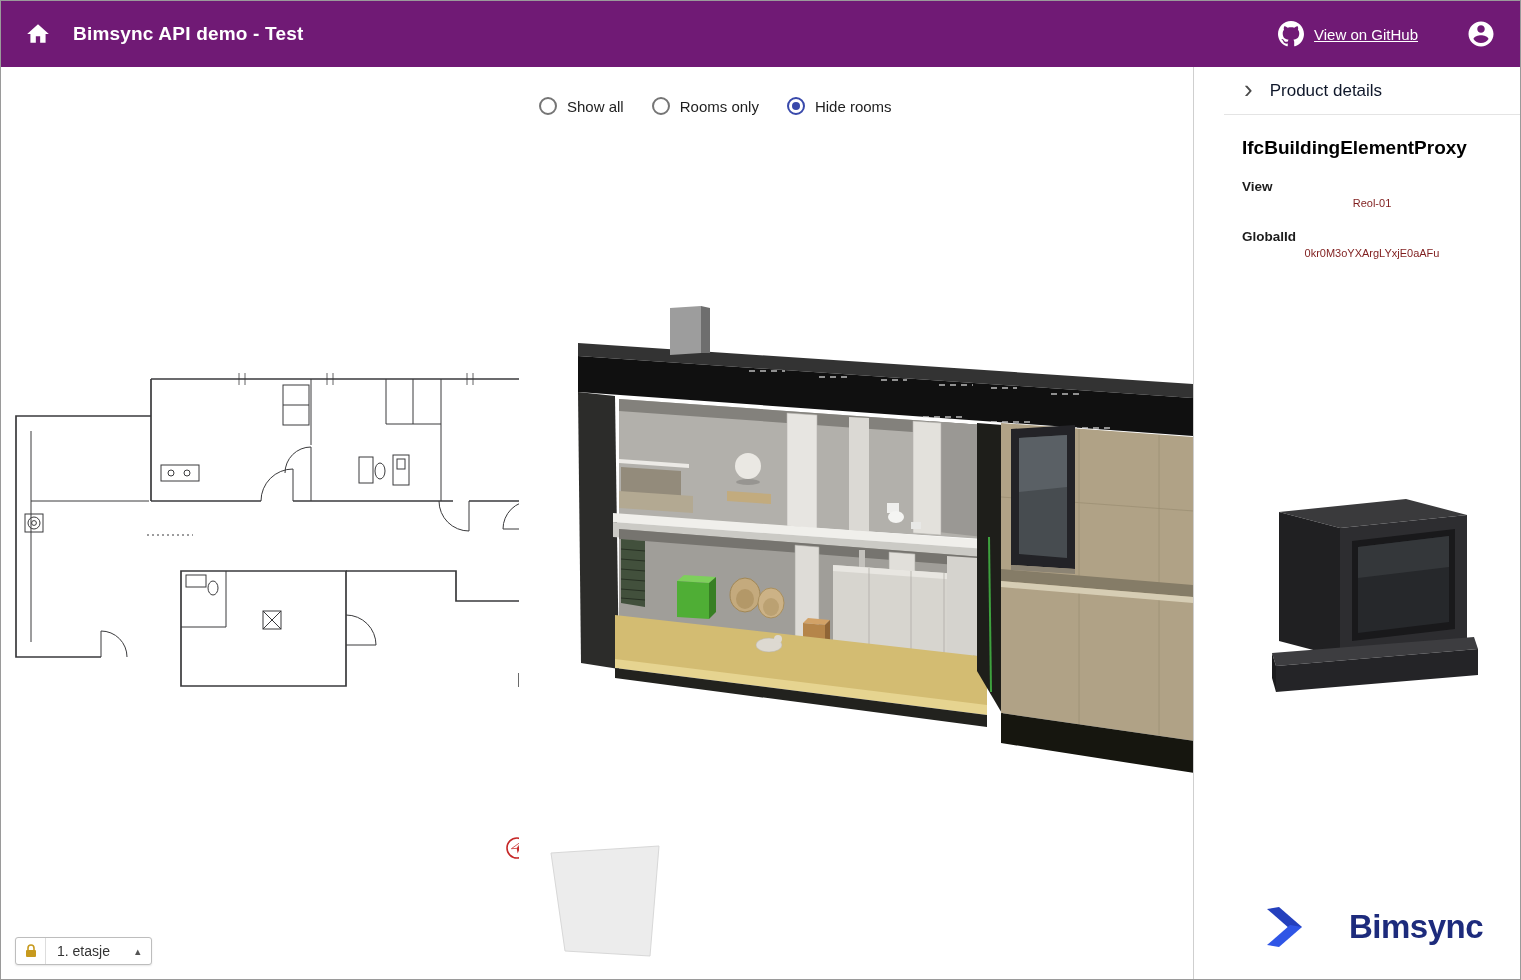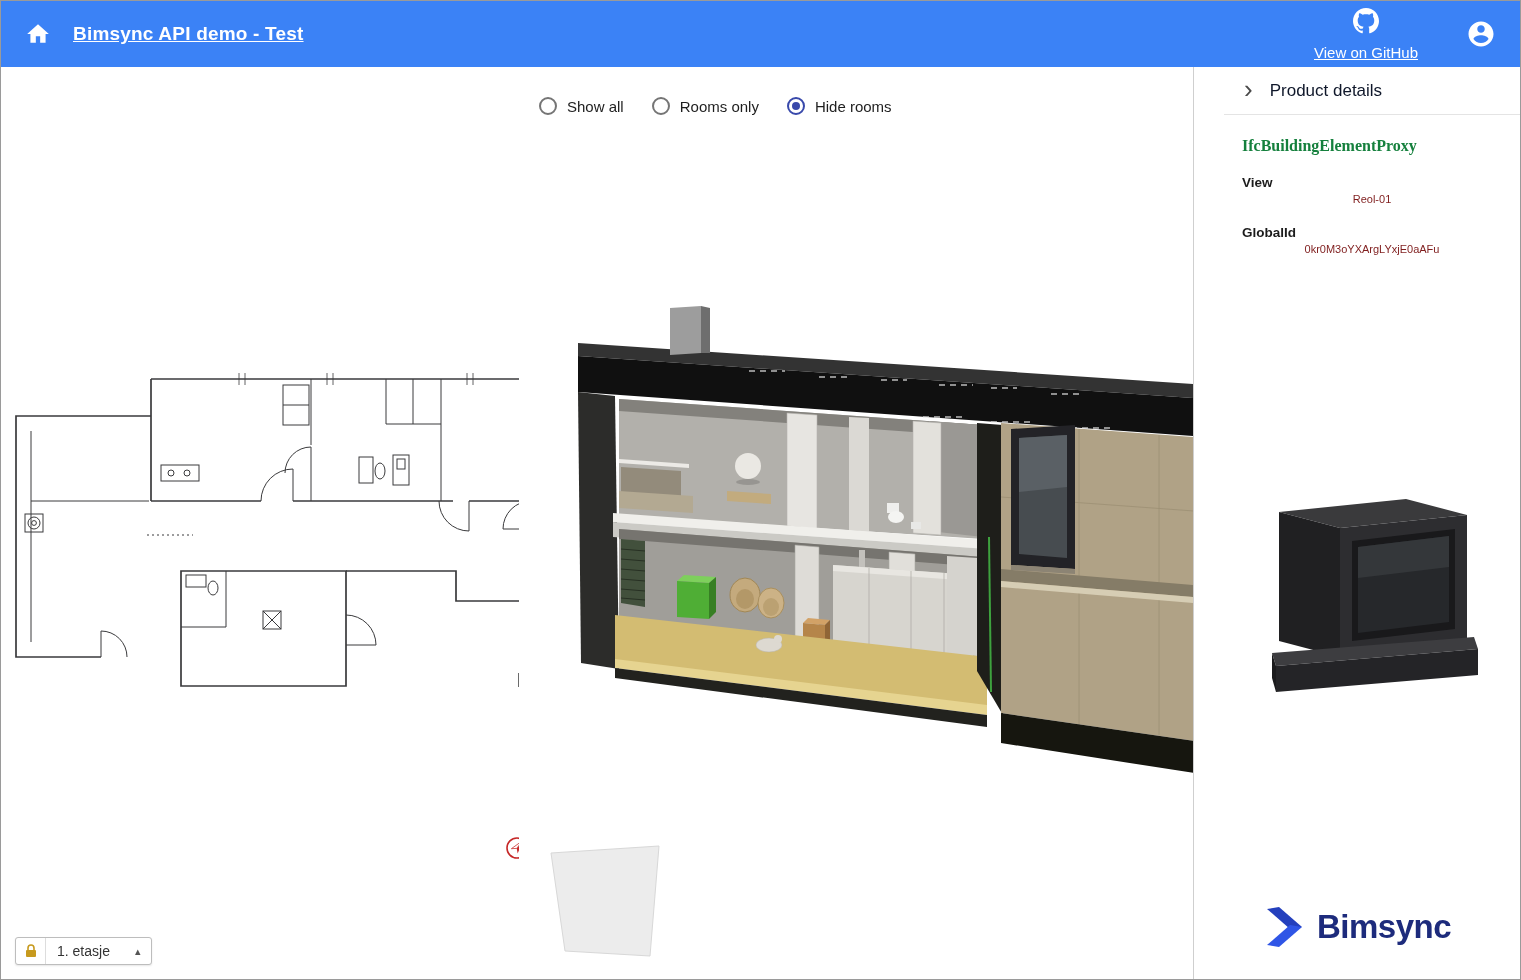--- a/index.html
+++ b/index.html
@@ -5,27 +5,27 @@
   * { margin:0; padding:0; box-sizing:border-box; }
   html,body { background:#fff; }
   .app{
     position:relative; width:1521px; height:980px;
     border:1px solid #9a9a9a; background:#fff; overflow:hidden;
     font-family:"Liberation Sans", sans-serif;
   }
   
   .header{
     position:absolute; top:0; left:0; right:0; height:66px;
-    background:#3b82f6; display:flex; align-items:center;
-    padding:0 24px; color:#fff;text-decoration:underline;
+    background:#701a75; display:flex; align-items:center;
+    padding:0 24px; color:#fff;
   }
   .home-btn{ width:26px; height:26px; margin-right:22px; cursor:pointer; flex:none; }
   .app-title{ font-size:19px; font-weight:bold; letter-spacing:.2px; }
   .hd-spacer{ flex:1; }
-  .gh-link{ display:flex; align-items:center; gap:10px; cursor:pointer;flex-direction:column; }
+  .gh-link{ display:flex; align-items:center; gap:10px; cursor:pointer; }
   .gh-link svg{ width:26px; height:26px; }
   .gh-label{ font-size:15px; text-decoration:underline; color:#fff; }
   .avatar-btn{ width:30px; height:30px; margin-left:48px; cursor:pointer; flex:none; }
 
   
   .panel-left{ position:absolute; top:66px; left:0; width:546px; bottom:0;
     background:#fff; border-right:1px solid #cfcfcf; overflow:hidden; }
   .panel-center{ position:absolute; top:66px; left:518px; width:675px; bottom:0;
     background:#fff; border-right:1px solid #cfcfcf; overflow:hidden; }
   .panel-right{ position:absolute; top:66px; left:1223px; right:0; bottom:0;
@@ -58,26 +58,26 @@
   .radio-opt.checked .rb::after{ content:""; position:absolute; inset:3px;
     border-radius:50%; background:#3949ab; }
   .rl{ font-size:15px; color:#1e1e1e; }
 
   
   .dp-header{ height:48px; display:flex; align-items:center; gap:17px;
     padding:0 20px; border-bottom:1px solid #e4e4e4; }
   .dp-chevron{ font-size:26px; color:#4a4a4a; line-height:1; margin-top:-4px; cursor:pointer; }
   .dp-title{ font-size:17px; color:#0f172a; }
   .dp-body{ padding:22px 18px 0 18px; }
-  .dp-class{ font-size:16px; font-weight:bold; color:#15803d;font-family:Liberation Serif, serif; }
+  .dp-class{ font-size:19px; font-weight:bold; color:#000000; }
   .field-label{ font-size:13.5px; font-weight:bold; color:#1c1c1c; margin-top:20px; }
   .field-value{ font-size:11px; color:#7f1d1d; margin-top:3px;text-align:center; }
   .preview-wrap{ position:absolute; left:0; top:400px; width:298px; height:300px; cursor:grab; }
   .brand{ position:absolute; left:40px; bottom:30px; display:flex; align-items:center; gap:9px; }
-  .brand-text{ font-size:33px; font-weight:bold; color:#1d2b7c; letter-spacing:-0.5px; }
+  .brand-text{ font-size:33px; font-weight:bold; color:#1d2b7c; letter-spacing:-0.5px;margin-left:32px; }
 </style>
 </head>
 <body>
 
 <div class="app">
 
   <div class="header">
     <svg class="home-btn" viewBox="0 0 24 24">
       <path d="M10 20v-6h4v6h5v-8h3L12 3 2 12h3v8z" fill="#ffffff"></path>
     </svg>

